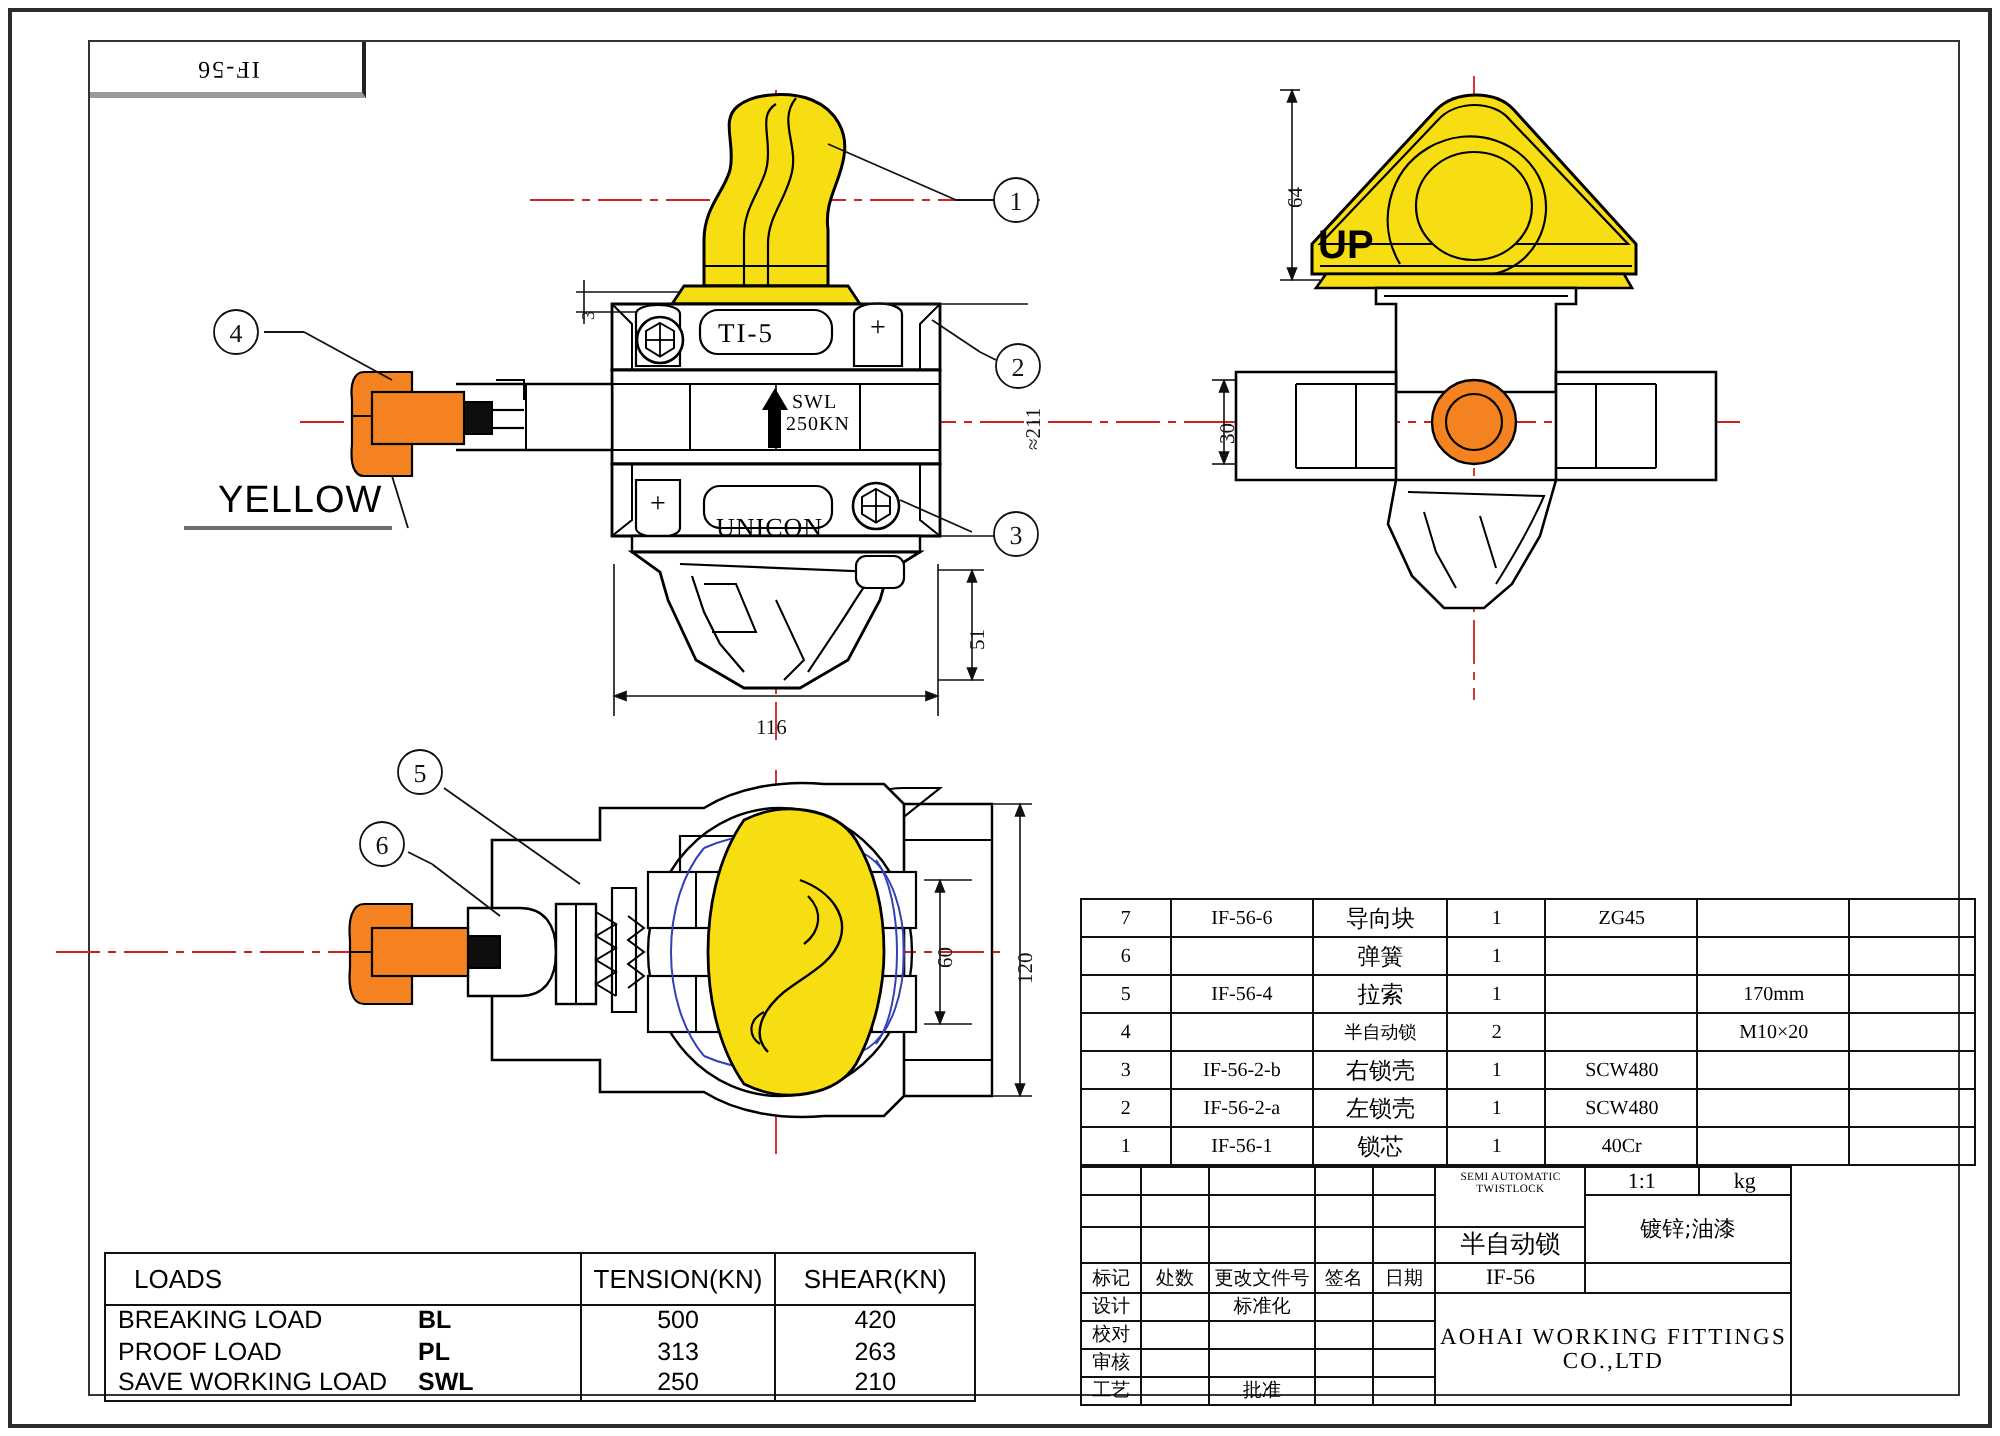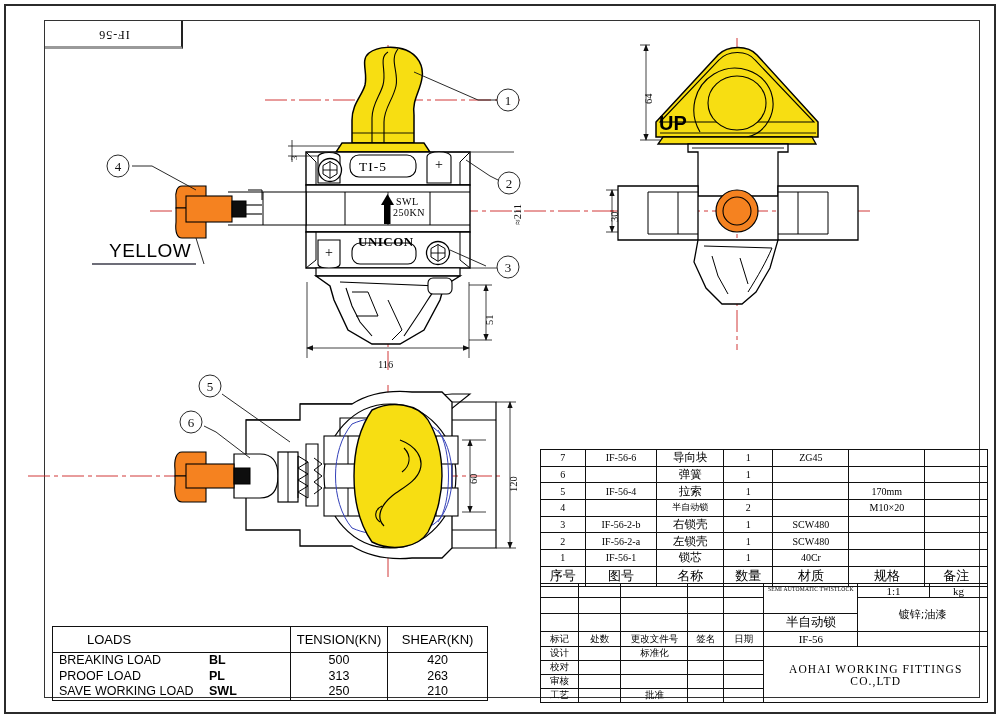--- a/index.html
+++ b/index.html
@@ -28,54 +28,54 @@
 
   
   table { border-collapse:collapse; }
 
   
   .loads { position:absolute; left:52px; top:626px; width:436px; height:74px;
            font-family:"Liberation Sans", sans-serif; }
   .loads table { width:100%; height:100%; }
   .loads td { border:1px solid #111; font-size:12.5px; padding:0 6px; }
   .loads .hdr { text-align:center; font-size:13px; height:26px; }
-  .loads .hdr.left { text-align:left; padding-left:34px; }
+  .loads .hdr.left { text-align:left; padding-left:14px; }
   .loads .num { text-align:center; font-size:12.5px;margin-top:15px; }
   .loads .lbl { font-size:12.5px;margin-left:28px; }
   .loads .lbl i { font-style:normal; display:inline-block; width:150px; }
   .loads .body td { height:48px; vertical-align:middle; line-height:15.5px; }
 
   
   .bom { position:absolute; left:540px; top:449px; width:448px; height:134px; }
   .bom table { width:100%; height:100%; }
   .bom td { border:1px solid #111; text-align:center; font-size:10px;
             font-family:"Liberation Serif", serif; height:16.7px; padding:0; }
   .bom td.nm { font-family:"DejaVu Sans", sans-serif; font-size:11.5px; }
   .bom td.nm.sm { font-size:9px; }
   .bom tr.head td { font-family:"DejaVu Sans", sans-serif; font-size:13px; height:20px; border-top:1.6px solid #000;}
 
   
-  .tb { position:absolute; left:540px; top:583px; width:448px; height:115px; }
+  .tb { position:absolute; left:540px; top:583px; width:356px; height:115px; }
   .tb table { width:100%; height:100%; }
   .tb td { border:1px solid #111; font-size:9.5px; text-align:center;
            font-family:"DejaVu Sans", sans-serif; padding:0; }
   .tb td.en { font-family:"Liberation Serif", serif; }
   .tb .tiny { font-size:5.6px; letter-spacing:.2px; font-family:"Liberation Serif", serif; }
   .tb .big { font-size:12.5px; }
   .tb .mid { font-size:11px; }
   .tb .comp { font-size:11.5px; letter-spacing:1.1px; font-family:"Liberation Serif", serif; }
   .tb .scale { font-size:11px; font-family:"Liberation Serif", serif; }
 
   
   .tx { position:absolute; font-family:"Liberation Serif", serif; }
   .yellow-lbl { left:109px; top:240px; font-size:19px; font-family:"Liberation Sans", sans-serif; letter-spacing:.5px; }
   .yellow-ul { position:absolute; left:92px; top:263px; width:104px; height:2px; background:#6d6d78; }
   .up-lbl { left:659px; top:112px; font-size:20px; font-weight:bold; font-family:"Liberation Sans", sans-serif; }
   .ti5 { left:359px; top:159px; font-size:13.5px; letter-spacing:1px; }
-  .unicon { left:358px; top:234px; font-size:13px; letter-spacing:.5px;font-weight:bold; }
+  .unicon { left:358px; top:256px; font-size:13px; letter-spacing:.5px; }
   .swl1 { left:396px; top:196px; font-size:10px; letter-spacing:.5px; }
   .swl2 { left:393px; top:207px; font-size:10px; letter-spacing:.5px; }
   .plus1 { left:435px; top:157px; font-size:14px; }
   .plus2 { left:325px; top:245px; font-size:14px; }
 
   .dim { position:absolute; font-family:"Liberation Serif", serif; font-size:10.5px; color:#111; }
   .vdim { transform:rotate(-90deg); transform-origin:left top; white-space:nowrap; }
 </style>
 </head>
 <body>
@@ -467,29 +467,20 @@
       </tr>
       <tr>
         <td>1</td>
         <td>IF-56-1</td>
         <td class="nm">锁芯</td>
         <td>1</td>
         <td>40Cr</td>
         <td></td>
         <td></td>
       </tr>
-      <tr class="head">
-        <td>序号</td>
-        <td>图号</td>
-        <td>名称</td>
-        <td>数量</td>
-        <td>材质</td>
-        <td>规格</td>
-        <td>备注</td>
-      </tr>
     </tbody>
       </table>
   </div>
 
   <div class="tb">
     <table>
       <tbody>
           <tr>
         <td style="width:8.5%;height:14px"></td>
         <td style="width:9.5%"></td>

